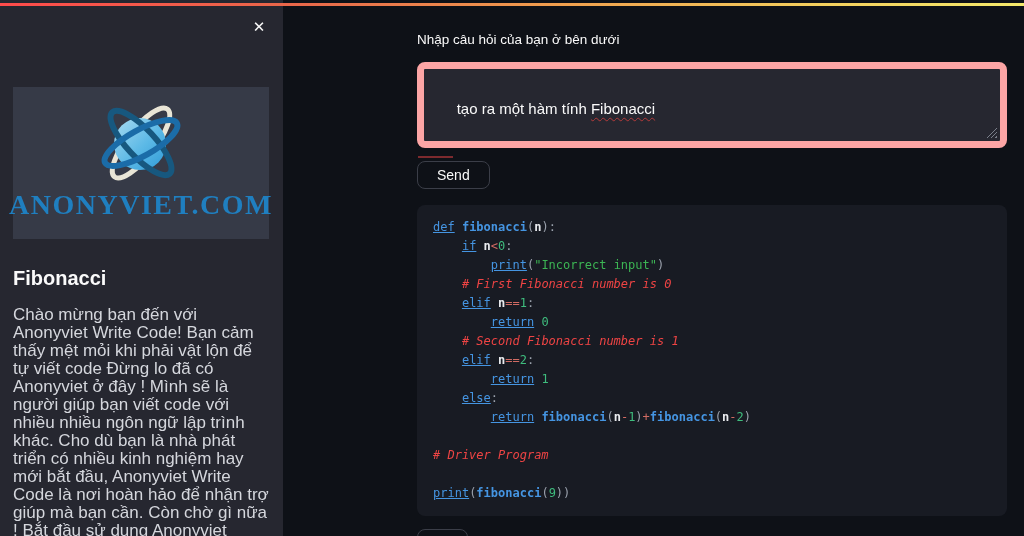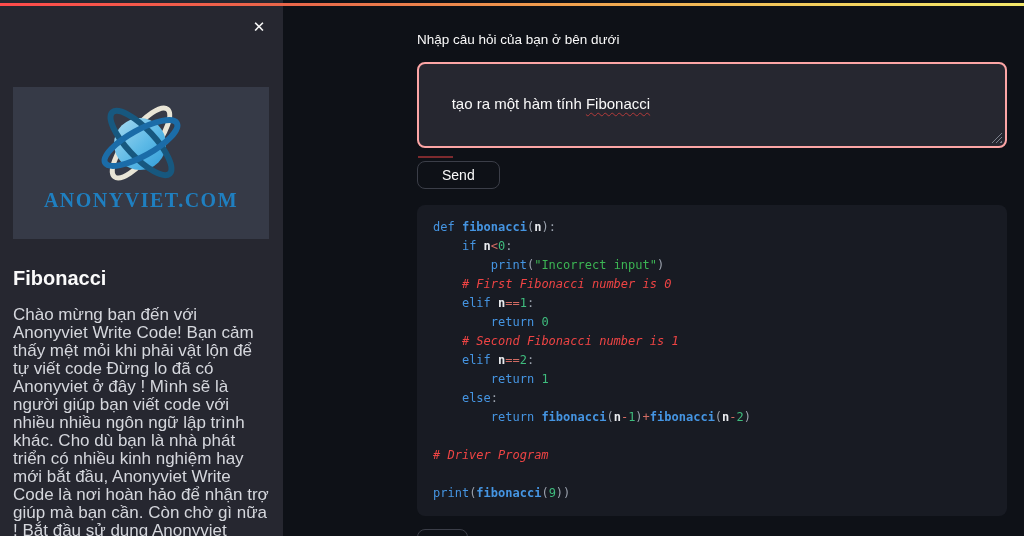--- a/index.html
+++ b/index.html
@@ -13,51 +13,51 @@
 
   
   .sidebar { position:absolute; left:0; top:0; width:283px; height:536px;
              background:#262730; padding:0 13px; z-index:10; }
   .close-btn { position:absolute; top:16px; right:13px; width:22px; height:22px;
                display:flex; align-items:center; justify-content:center;
                color:#fafafa; font-size:15px; cursor:pointer; background:none; border:none; }
   .logo-card { margin-top:87px; width:256px; height:152px; background:#363a47;
                display:flex; flex-direction:column; align-items:center; justify-content:flex-start; }
   .logo-svg { margin-top:6px; }
-  .logo-brand { font-family:"Liberation Serif", serif; font-weight:bold; font-size:20px;
+  .logo-brand { font-family:"Liberation Serif", serif; font-weight:bold; font-size:28px;
                 letter-spacing:1.5px; color:#1f7fc0; margin-top:-4px; }
   .sidebar-title { margin-top:28px; font-size:20px; font-weight:bold; color:#fafafa; }
   .sidebar-desc { margin-top:16px; font-size:17px; line-height:18px; color:#d5d7dd; }
 
   
   .main { position:absolute; left:283px; top:0; width:741px; height:536px;
           padding:0 17px 0 134px; }
   .question-label-wrap { margin-top:34px; height:15px; overflow:hidden; }
   .question-label { display:block; margin-top:-3px; font-size:13.5px; line-height:18px; color:#fafafa; }
 
   .question-textarea { position:relative; margin-top:13px; width:590px; height:86px;
-      background:#262730; border:2px solid #fca5a5; border-radius:8px;
+      background:#262730; border:7px solid #fca5a5; border-radius:8px;
       padding:14px 16px; font-size:15px; color:#fafafa; white-space:pre-wrap; cursor:text; }
   .misspelled { text-decoration:underline; text-decoration-style:wavy; text-decoration-color:#b23a3a;
                 text-decoration-thickness:1px; text-underline-offset:3px; }
   .resize-grip { position:absolute; right:3px; bottom:3px; width:11px; height:11px;
       background:repeating-linear-gradient(135deg, transparent 0 2px, #7a7f8a 2px 3px);
       clip-path:polygon(100% 0, 100% 100%, 0 100%); cursor:nwse-resize; }
 
   .red-artifact { margin-top:8px; margin-left:1px; width:35px; height:2px; background:#7d2a2e; }
 
-  .send-btn { display:inline-block; margin-top:3px; padding:5px 24px; font-size:14px;
+  .send-btn { display:inline-block; margin-top:3px; padding:5px 19px; font-size:14px;
       color:#fafafa; background:#0e1117; border:1px solid #3b3e48; border-radius:8px;
       font-family:"Liberation Sans", sans-serif; cursor:pointer; }
 
   .code-block { margin-top:16px; width:590px; background:#181b23; border-radius:8px;
       padding:13px 16px; font-family:"DejaVu Sans Mono","Liberation Mono",monospace;
       font-size:12px; line-height:19px; white-space:pre; overflow:hidden; }
   .code-line { white-space:pre; }
-  .tok-kw  { color:#4595e2; }
+  .tok-kw  { color:#4595e2;text-decoration:underline; }
   .tok-fn  { color:#4595e2; font-weight:bold; }
   .tok-var { color:#e9ebee; font-weight:bold; }
   .tok-op  { color:#d16b63; }
   .tok-num { color:#3fbd7e; }
   .tok-str { color:#3cb554; }
   .tok-com { color:#ef4444; font-style:italic; }
   .tok-pun { color:#9aa1ac; }
   .tok-pl  { color:#c9ced6; }
 
   .partial-btn { display:block; margin-top:13px; width:51px; height:28px;

